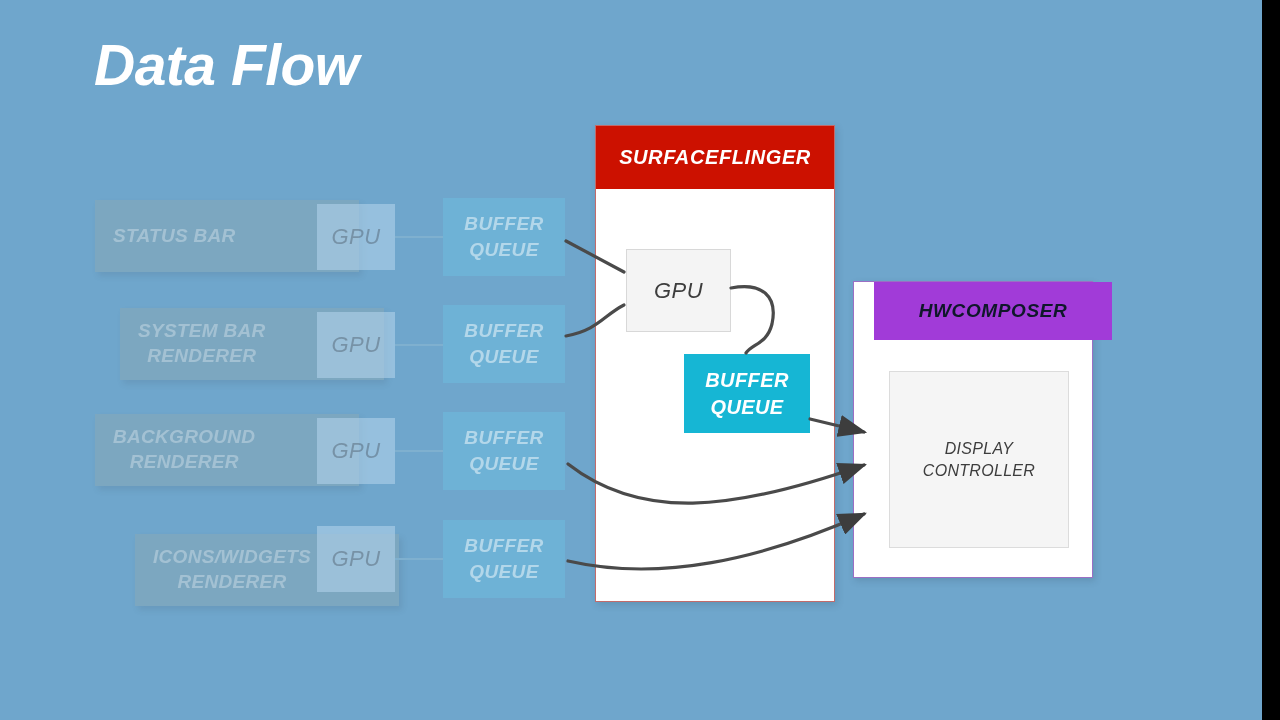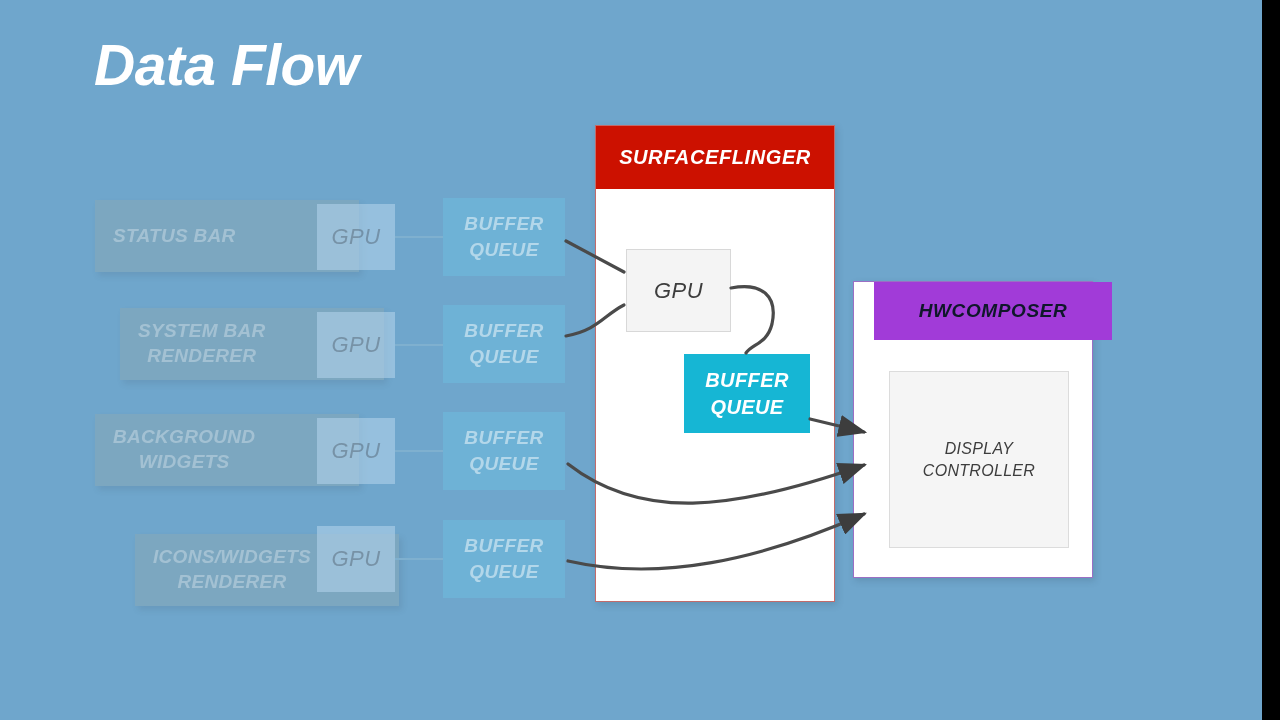--- a/index.html
+++ b/index.html
@@ -233,21 +233,21 @@
     <div class="gpu-chip" style="left:317px; top:204px;">GPU</div>
 
     <div class="renderer-row" style="left:95px; top:308px;margin-left:25px;">
       <div class="renderer-label">SYSTEM BAR
 RENDERER</div>
     </div>
     <div class="gpu-chip" style="left:317px; top:312px;">GPU</div>
 
     <div class="renderer-row" style="left:95px; top:414px;">
       <div class="renderer-label">BACKGROUND
-WIDGETS</div>
+RENDERER</div>
     </div>
     <div class="gpu-chip" style="left:317px; top:418px;">GPU</div>
 
     <div class="renderer-row" style="left:95px; top:534px;margin-left:40px;">
       <div class="renderer-label">ICONS/WIDGETS
 RENDERER</div>
     </div>
     <div class="gpu-chip" style="left:317px; top:526px;">GPU</div>
 
     <div class="bq-faded" style="left:443px; top:198px;">BUFFER

